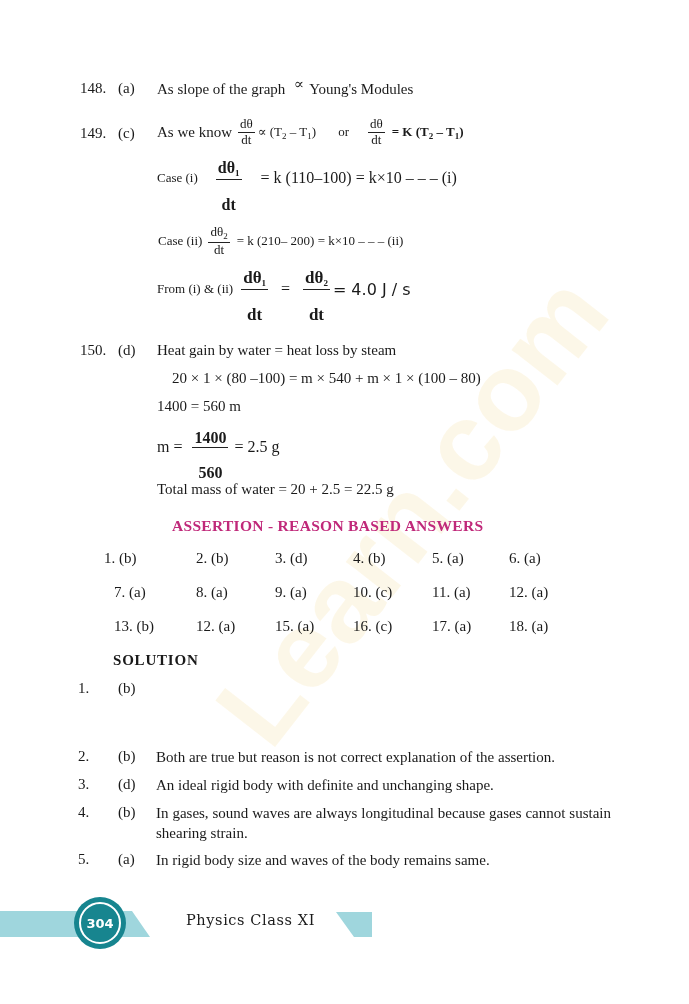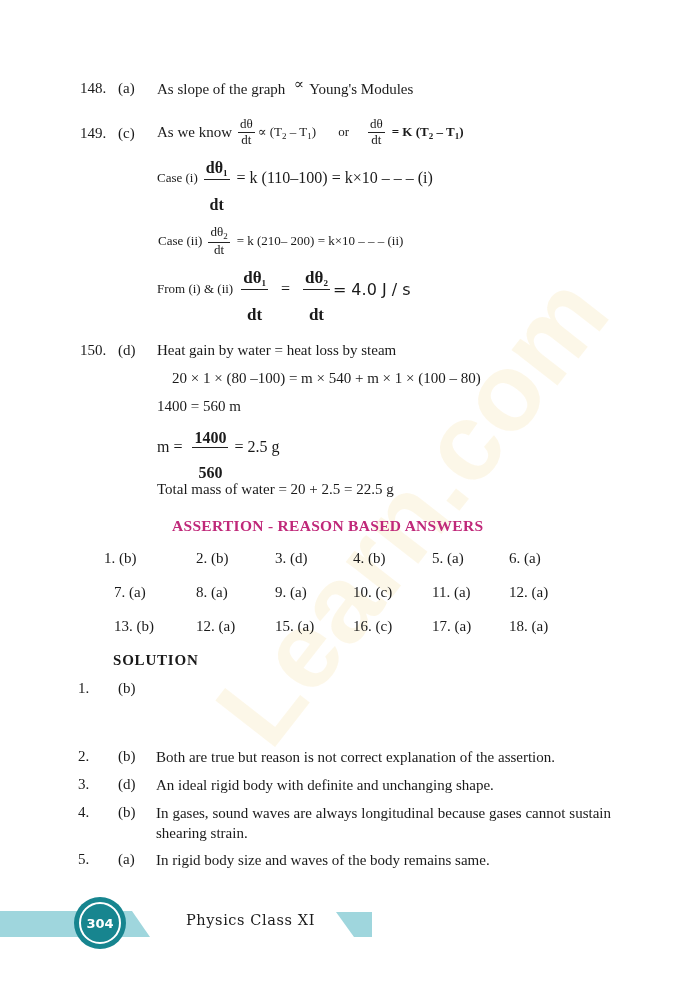--- a/index.html
+++ b/index.html
@@ -79,21 +79,21 @@
     <span class="small"><span>∝ (T</span><span class="sub">2</span><span> – T</span><span class="sub">1</span><span>)</span></span>
     <span class="small" style="margin:0 16px 0 22px;">or</span>
     <span class="frac">
       <span class="num">dθ</span>
       <span class="den">dt</span>
     </span>
     <span class="small" style="margin-left:4px;font-weight:bold;"><span>=  K (T</span><span class="sub">2</span><span> – T</span><span class="sub">1</span><span>)</span></span>
   </span>
 </div>
 
-<div class="abs" style="left:157px; top:156px; display:flex; align-items:center; height:44px;">
+<div class="abs" style="left:157px; top:156px; display:flex; align-items:center; height:44px;gap:12px;">
   <span class="small">Case (i)</span>
   <span class="frac big" style="margin-left:6px;">
     <span class="num"><span>dθ</span><span class="sub">1</span></span>
     <span class="den">dt</span>
   </span>
   <span class="bold" style="font-size:16px; margin-left:4px;">=  k (110–100) = k×10  – – – (i)</span>
 </div>
 
 <div class="abs" style="left:158px; top:220px; display:flex; align-items:center; height:42px;">
   <span class="small">Case (ii)</span>

